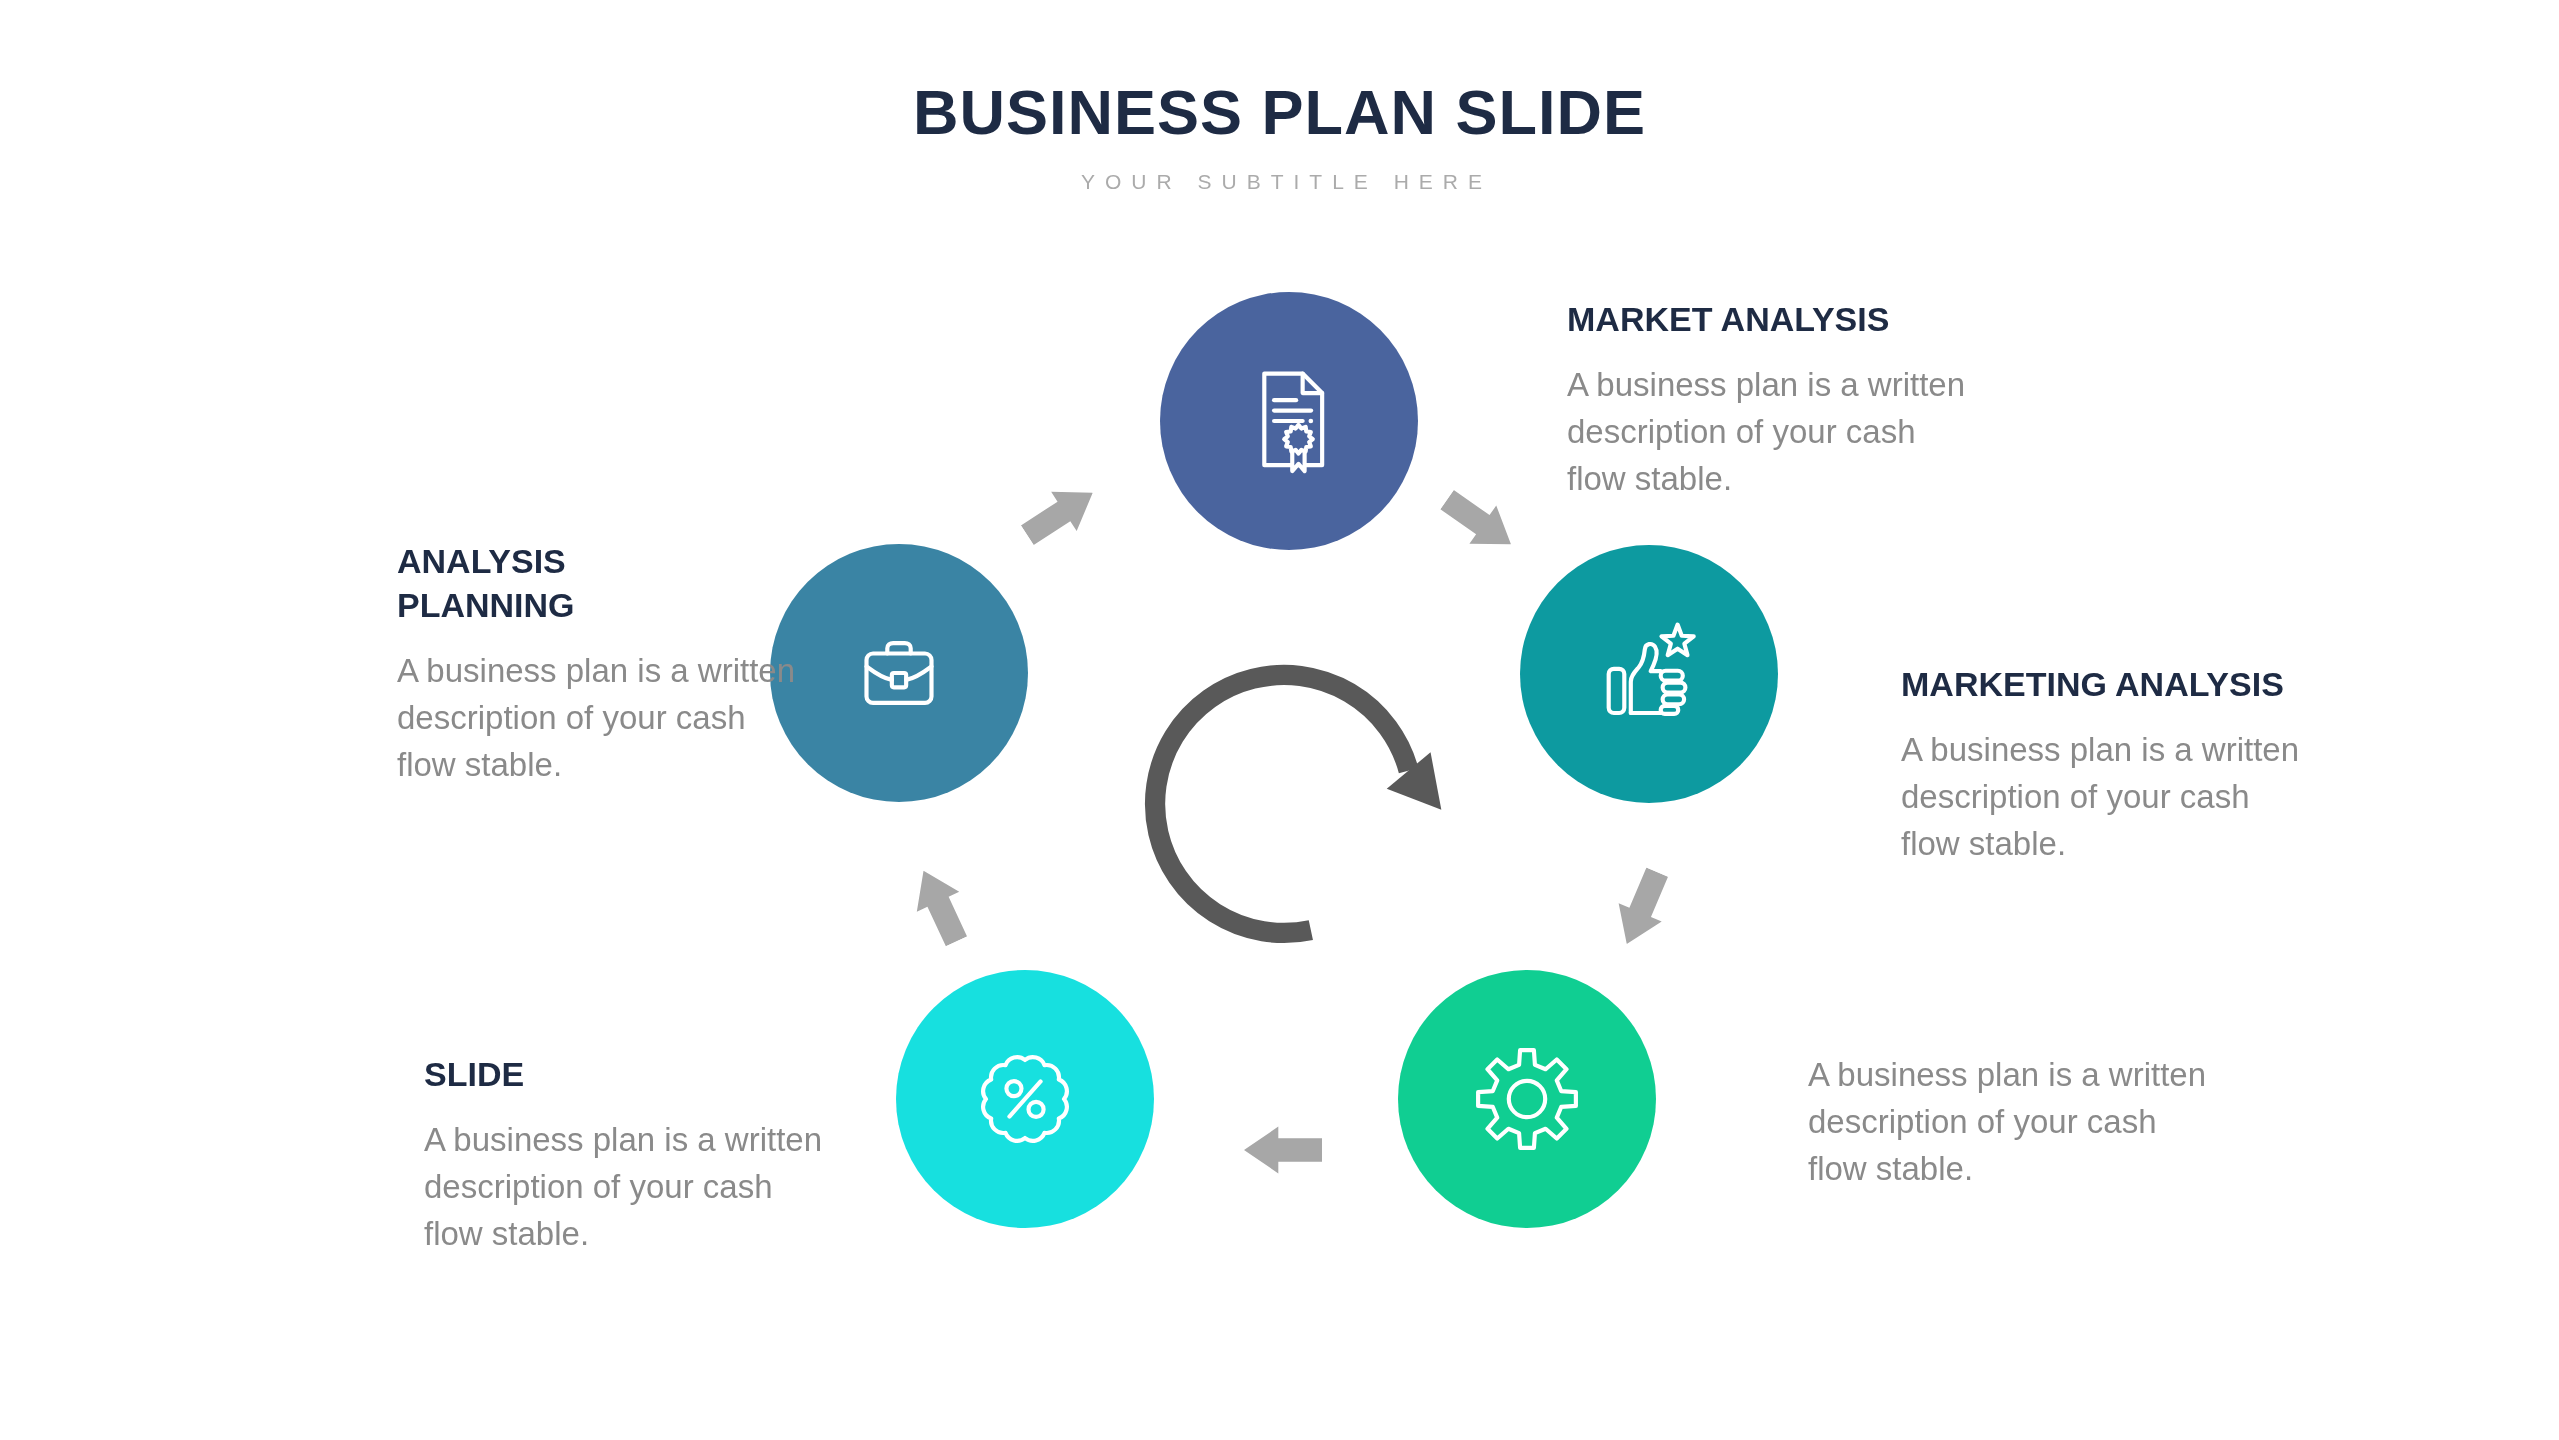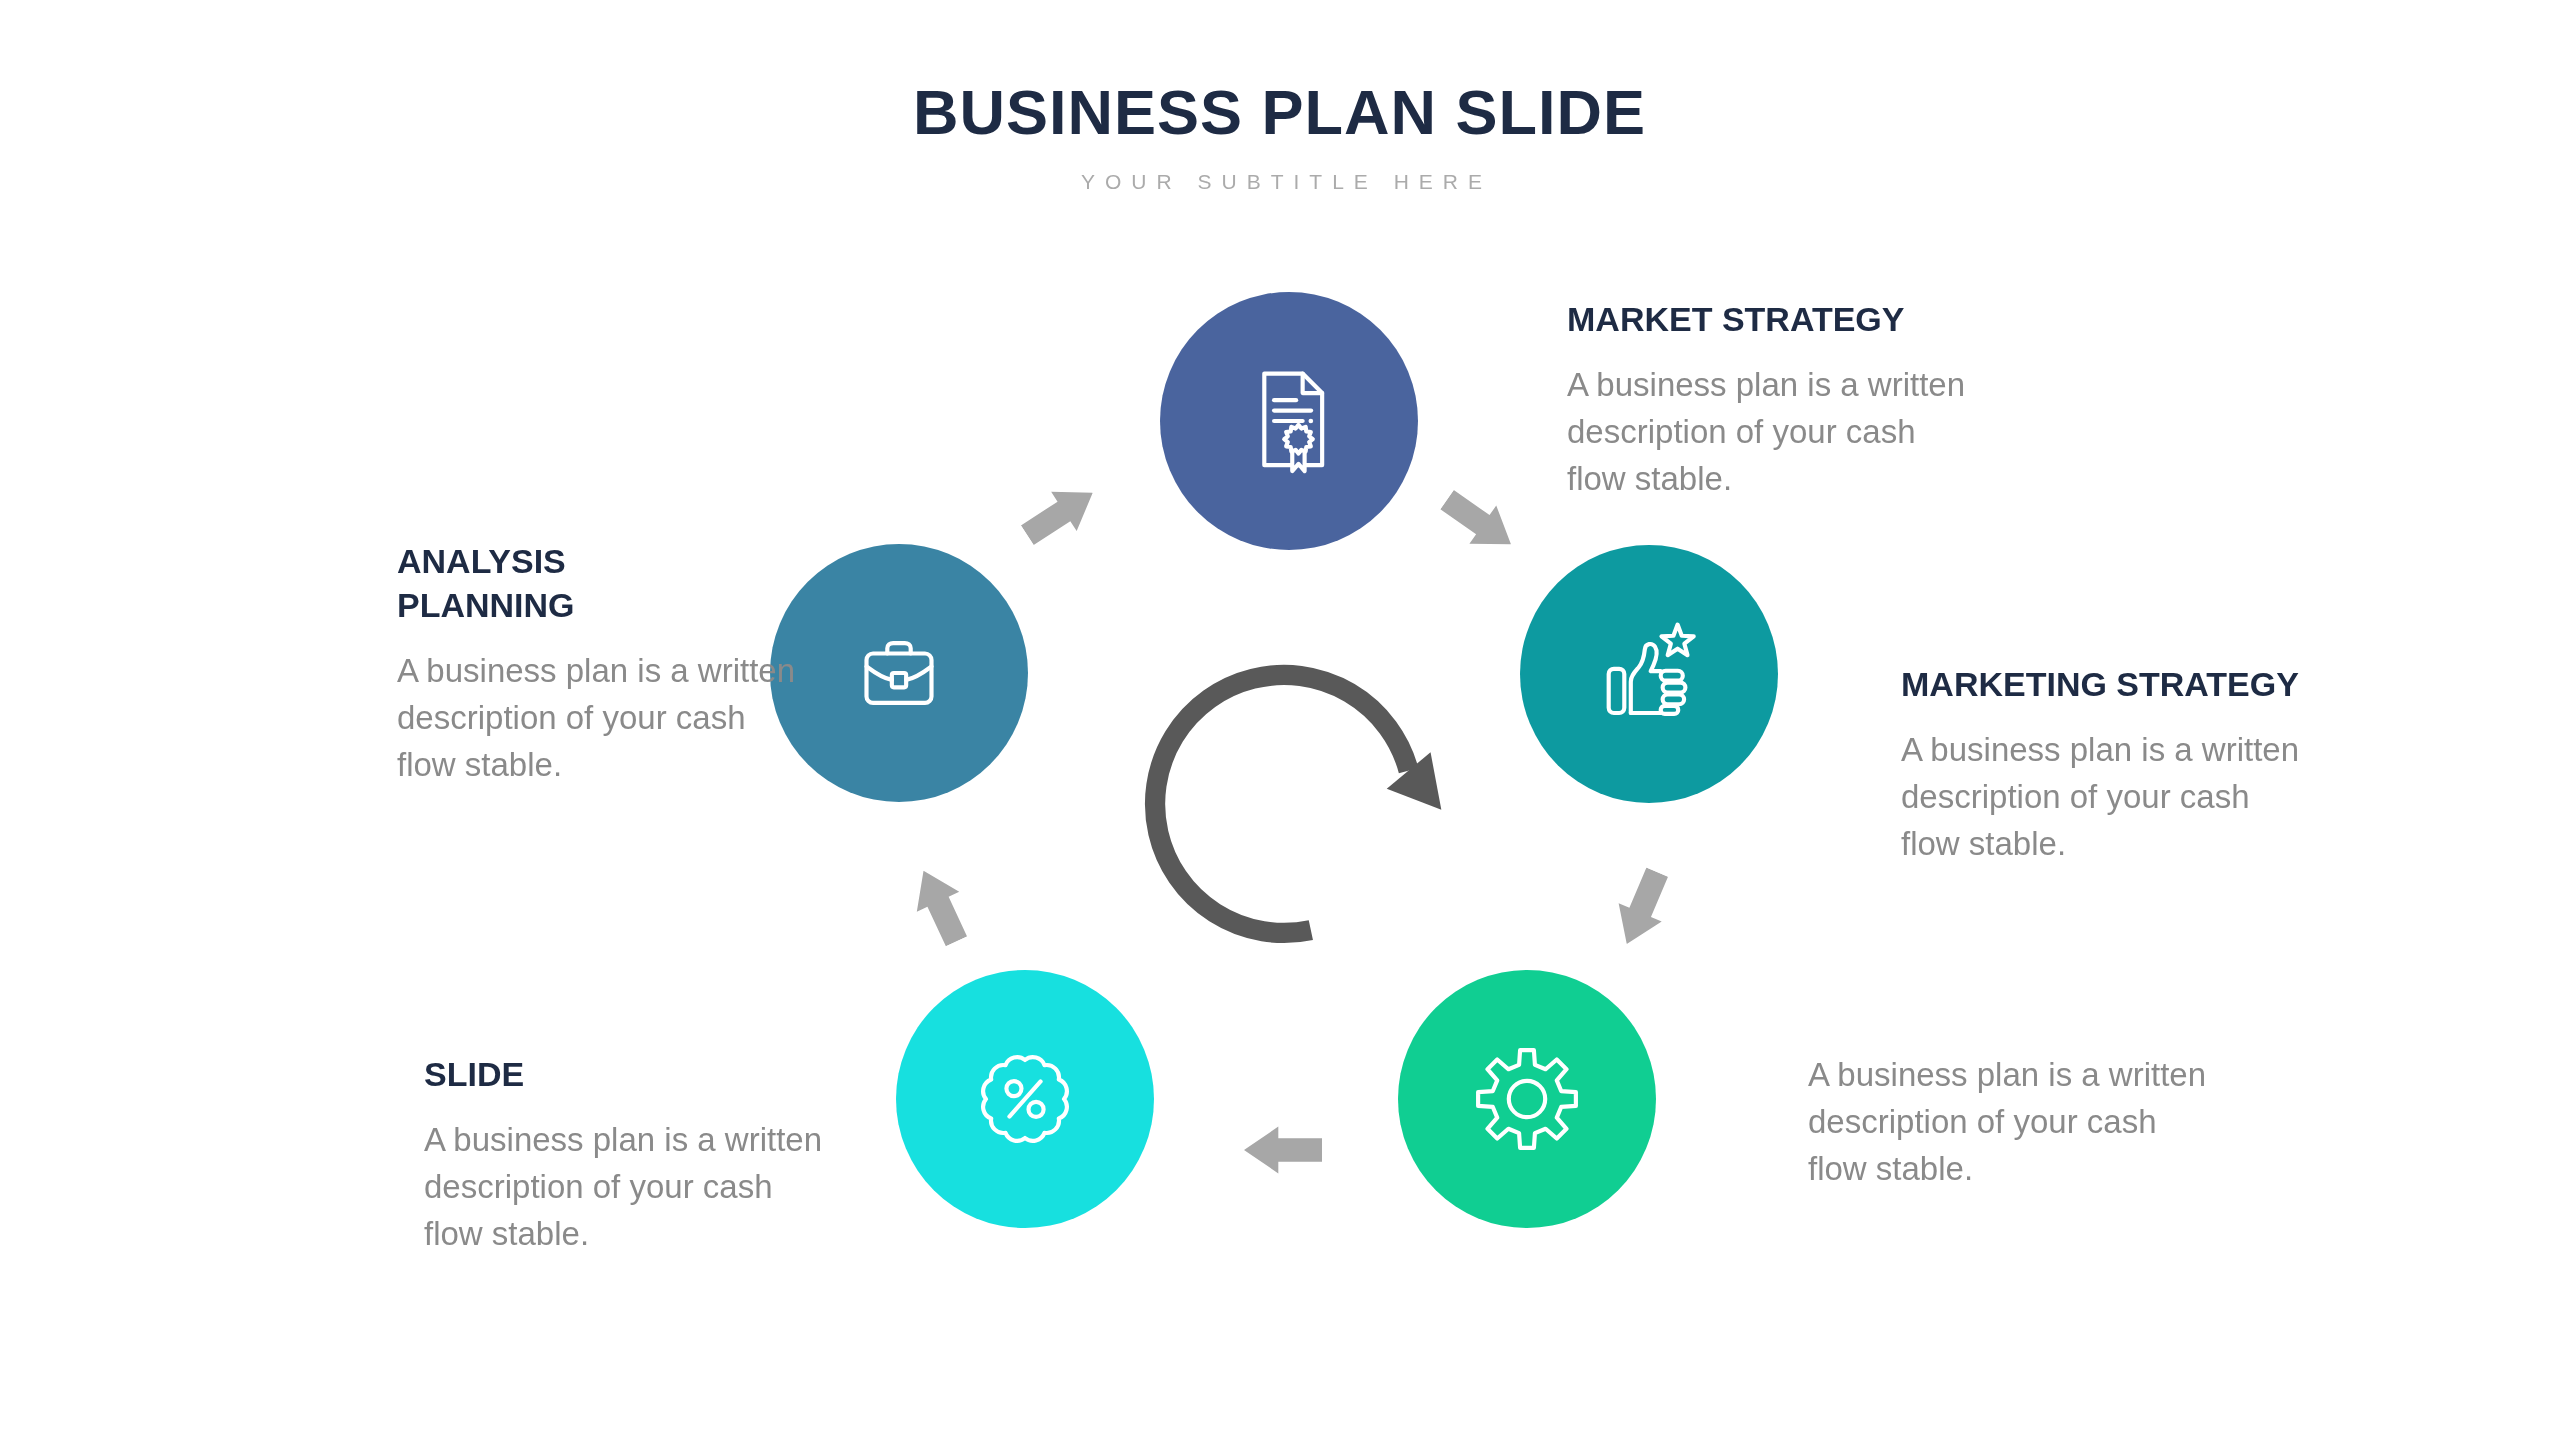--- a/index.html
+++ b/index.html
@@ -119,30 +119,30 @@
     <polygon points="0,21 56,21 56,6 100,36 56,66 56,51 0,51"></polygon>
   </svg>
   <svg class="connector" style="left:1283px;top:1150px;transform:rotate(180deg)" viewBox="0 0 100 72">
     <polygon points="0,21 56,21 56,6 100,36 56,66 56,51 0,51"></polygon>
   </svg>
   <svg class="connector" style="left:940px;top:906px;transform:rotate(-115deg)" viewBox="0 0 100 72">
     <polygon points="0,21 56,21 56,6 100,36 56,66 56,51 0,51"></polygon>
   </svg>
 
   <section class="item-text" style="left:1567px;top:297px">
-    <h2>MARKET STRATEGY</h2>
+    <h2>MARKET ANALYSIS</h2>
     <p>
       <span>A business plan is a written</span>
       <span>description of your cash</span>
       <span>flow stable.</span>
     </p>
   </section>
 
   <section class="item-text" style="left:1901px;top:662px">
-    <h2>MARKETING STRATEGY</h2>
+    <h2>MARKETING ANALYSIS</h2>
     <p>
       <span>A business plan is a written</span>
       <span>description of your cash</span>
       <span>flow stable.</span>
     </p>
   </section>
 
   <section class="item-text" style="left:1808px;top:1051px">
     <p>
       <span>A business plan is a written</span>

